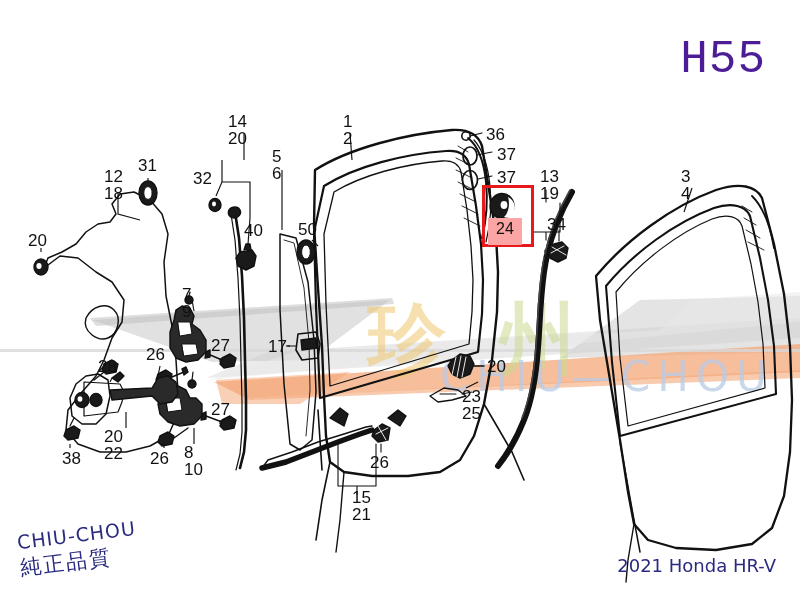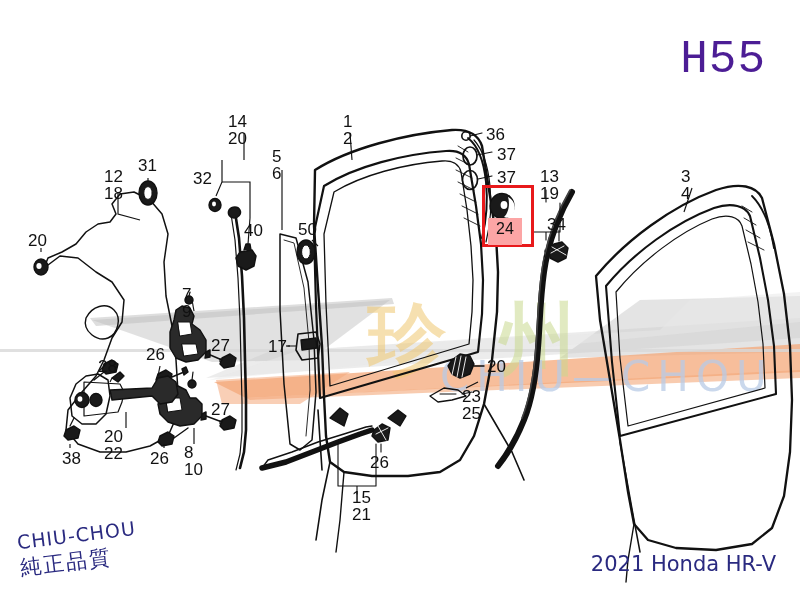--- a/index.html
+++ b/index.html
@@ -5,21 +5,21 @@
   html,body{margin:0;padding:0;background:#fff;}
   body{width:800px;height:600px;overflow:hidden;
        font-family:"Liberation Sans","DejaVu Sans",sans-serif;}
   #stage{position:relative;width:800px;height:600px;background:#ffffff;}
   #stage svg{position:absolute;left:0;top:0;}
   .lbl{position:absolute;font-family:"Liberation Sans",sans-serif;
        font-size:17px;color:#111;line-height:1.02;white-space:pre;}
   .title{position:absolute;right:34px;top:34px;font-size:46px;
          color:#4c1d95;font-family:Liberation Mono, monospace;
          letter-spacing:1px;font-weight:500;}
-  .footer{position:absolute;right:24px;bottom:24px;font-size:21px;
+  .footer{position:absolute;right:24px;bottom:24px;font-size:18px;
           color:#2a2a80;font-family:"DejaVu Sans",sans-serif;text-align:right;}
   .logo{position:absolute;left:22px;bottom:18px;
         transform:rotate(-7deg);transform-origin:left bottom;color:#2a2a80;}
   .logo .l1{font-size:19px;font-family:"DejaVu Sans",sans-serif;
             letter-spacing:1px;}
   .logo .l2{font-size:21px;font-family:"DejaVu Sans",sans-serif;
             letter-spacing:2px;margin-top:1px;}
   .hlbox{position:absolute;left:482px;top:185px;width:52px;height:62px;
          border:3px solid #e8191b;box-sizing:border-box;pointer-events:none;}
   .pn24{position:absolute;left:488px;top:218px;width:34px;height:27px;

